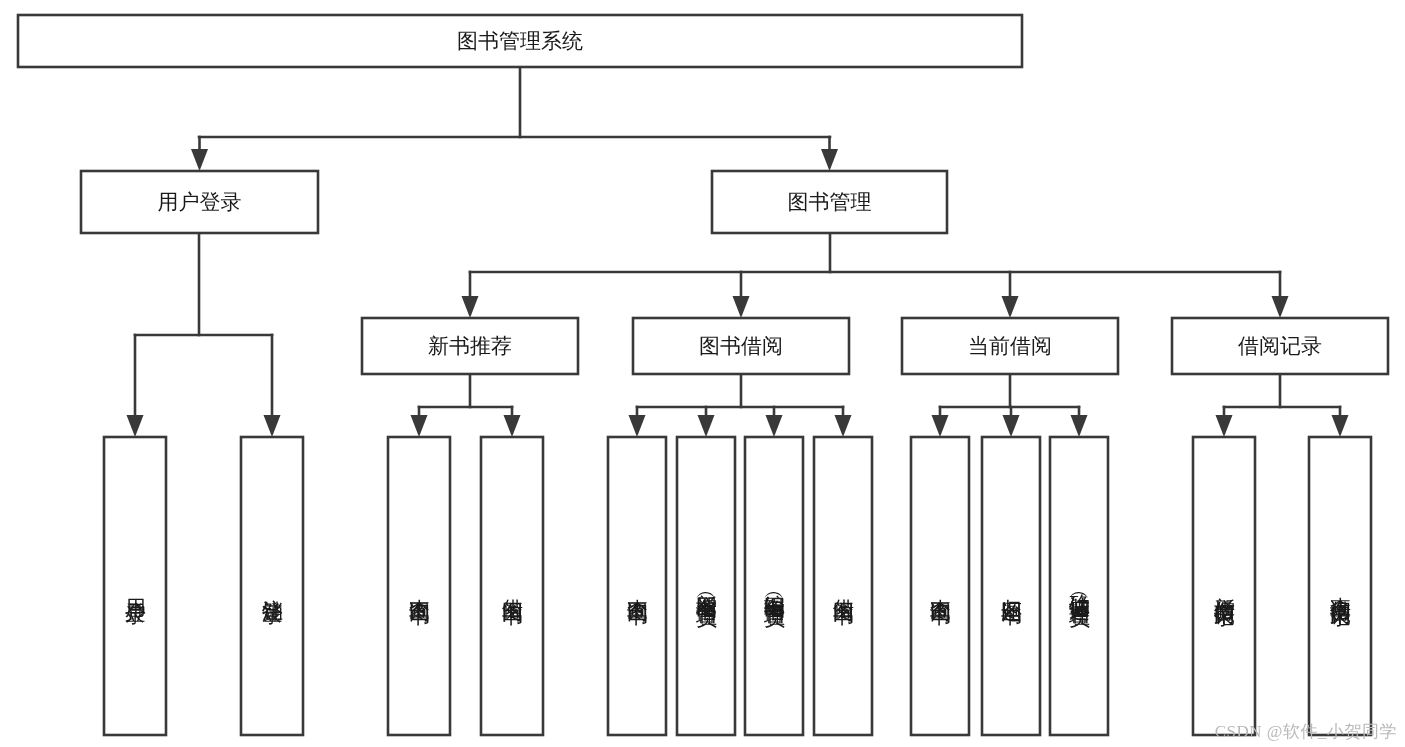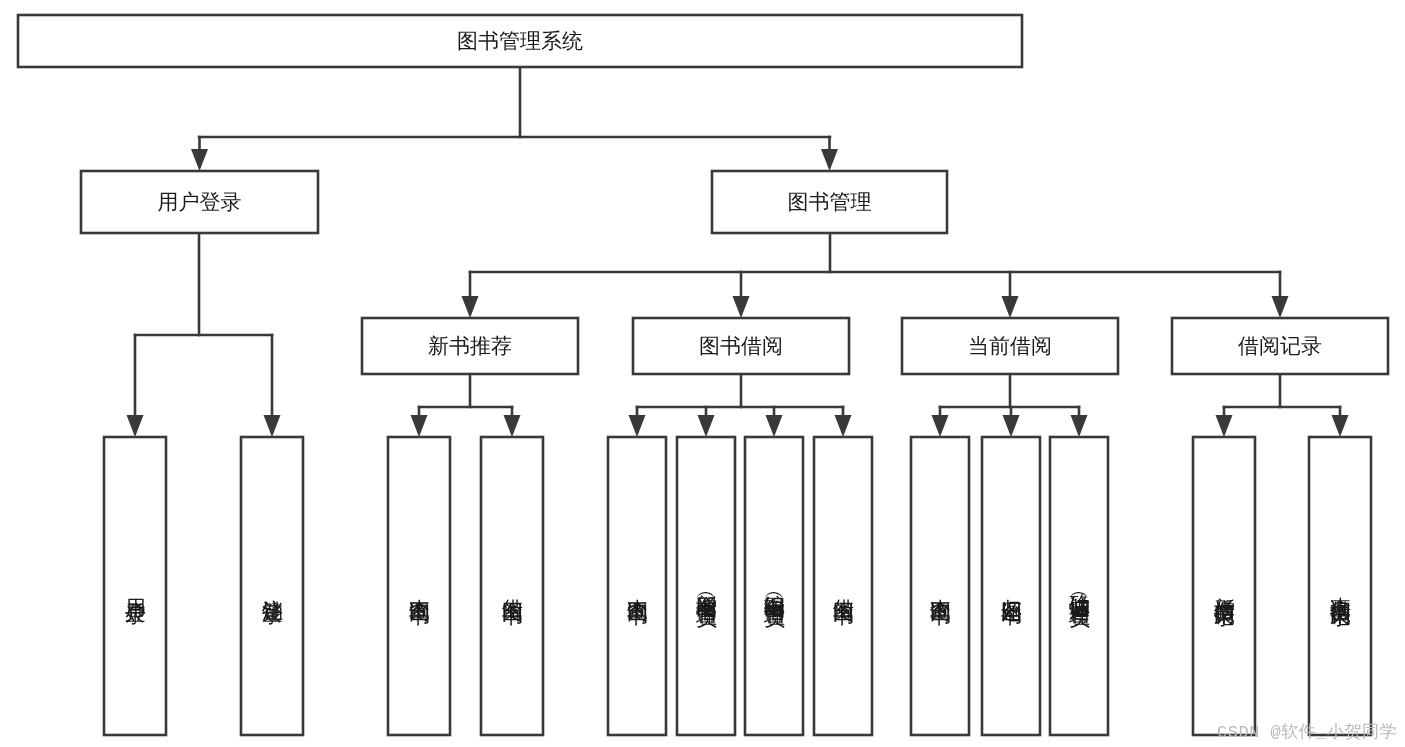--- a/index.html
+++ b/index.html
@@ -61,21 +61,21 @@
     display: flex;
     align-items: center;
     justify-content: center;
     white-space: nowrap;
     pointer-events: none;
   }
   .watermark {
     position: absolute;
     right: 8px;
     bottom: 4px;
-    font-family: Liberation Mono, monospace;
+    font-family: Liberation Serif, serif;
     font-size: 17px;
     color: #b9b9b9;
     letter-spacing: 0.5px;
     white-space: nowrap;
   }
 </style>
 </head>
 <body>
 
 <div id="diagram-root">

